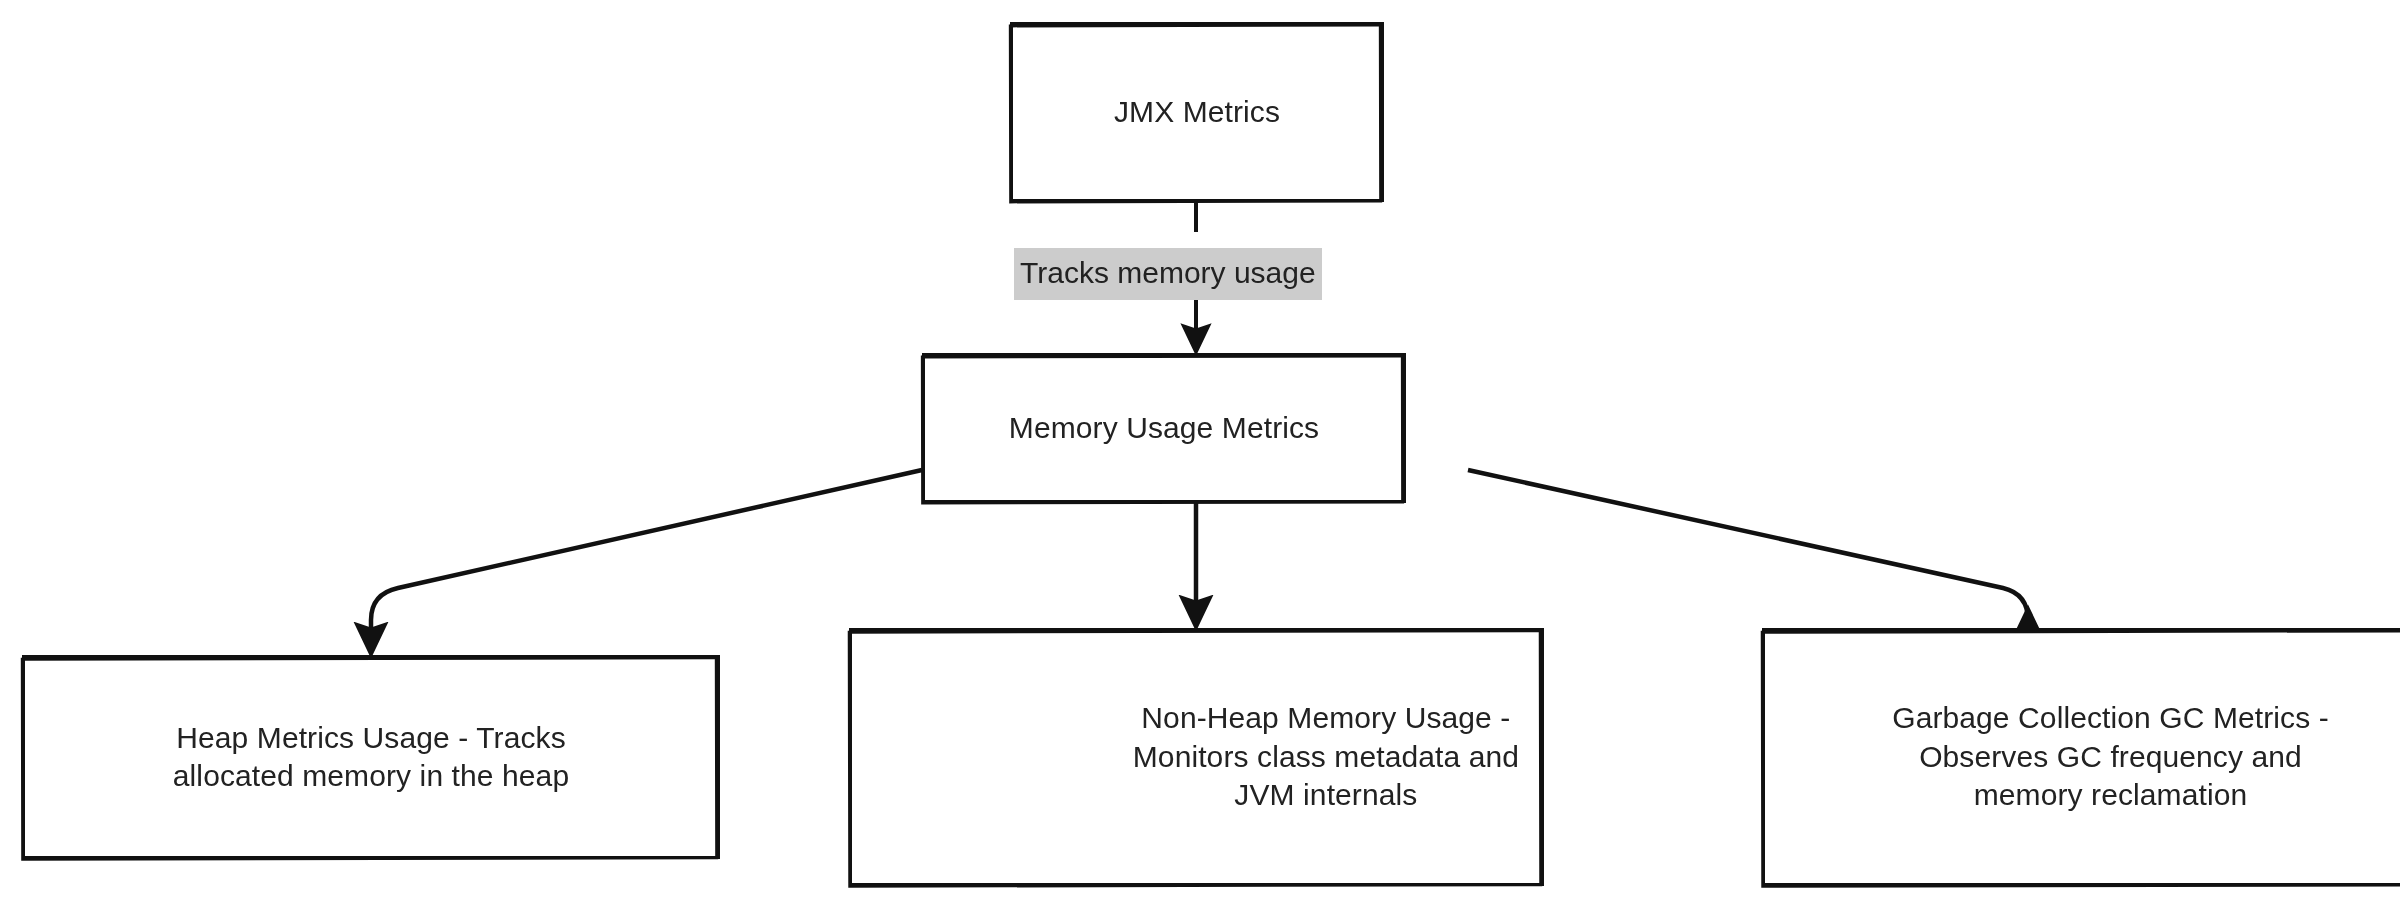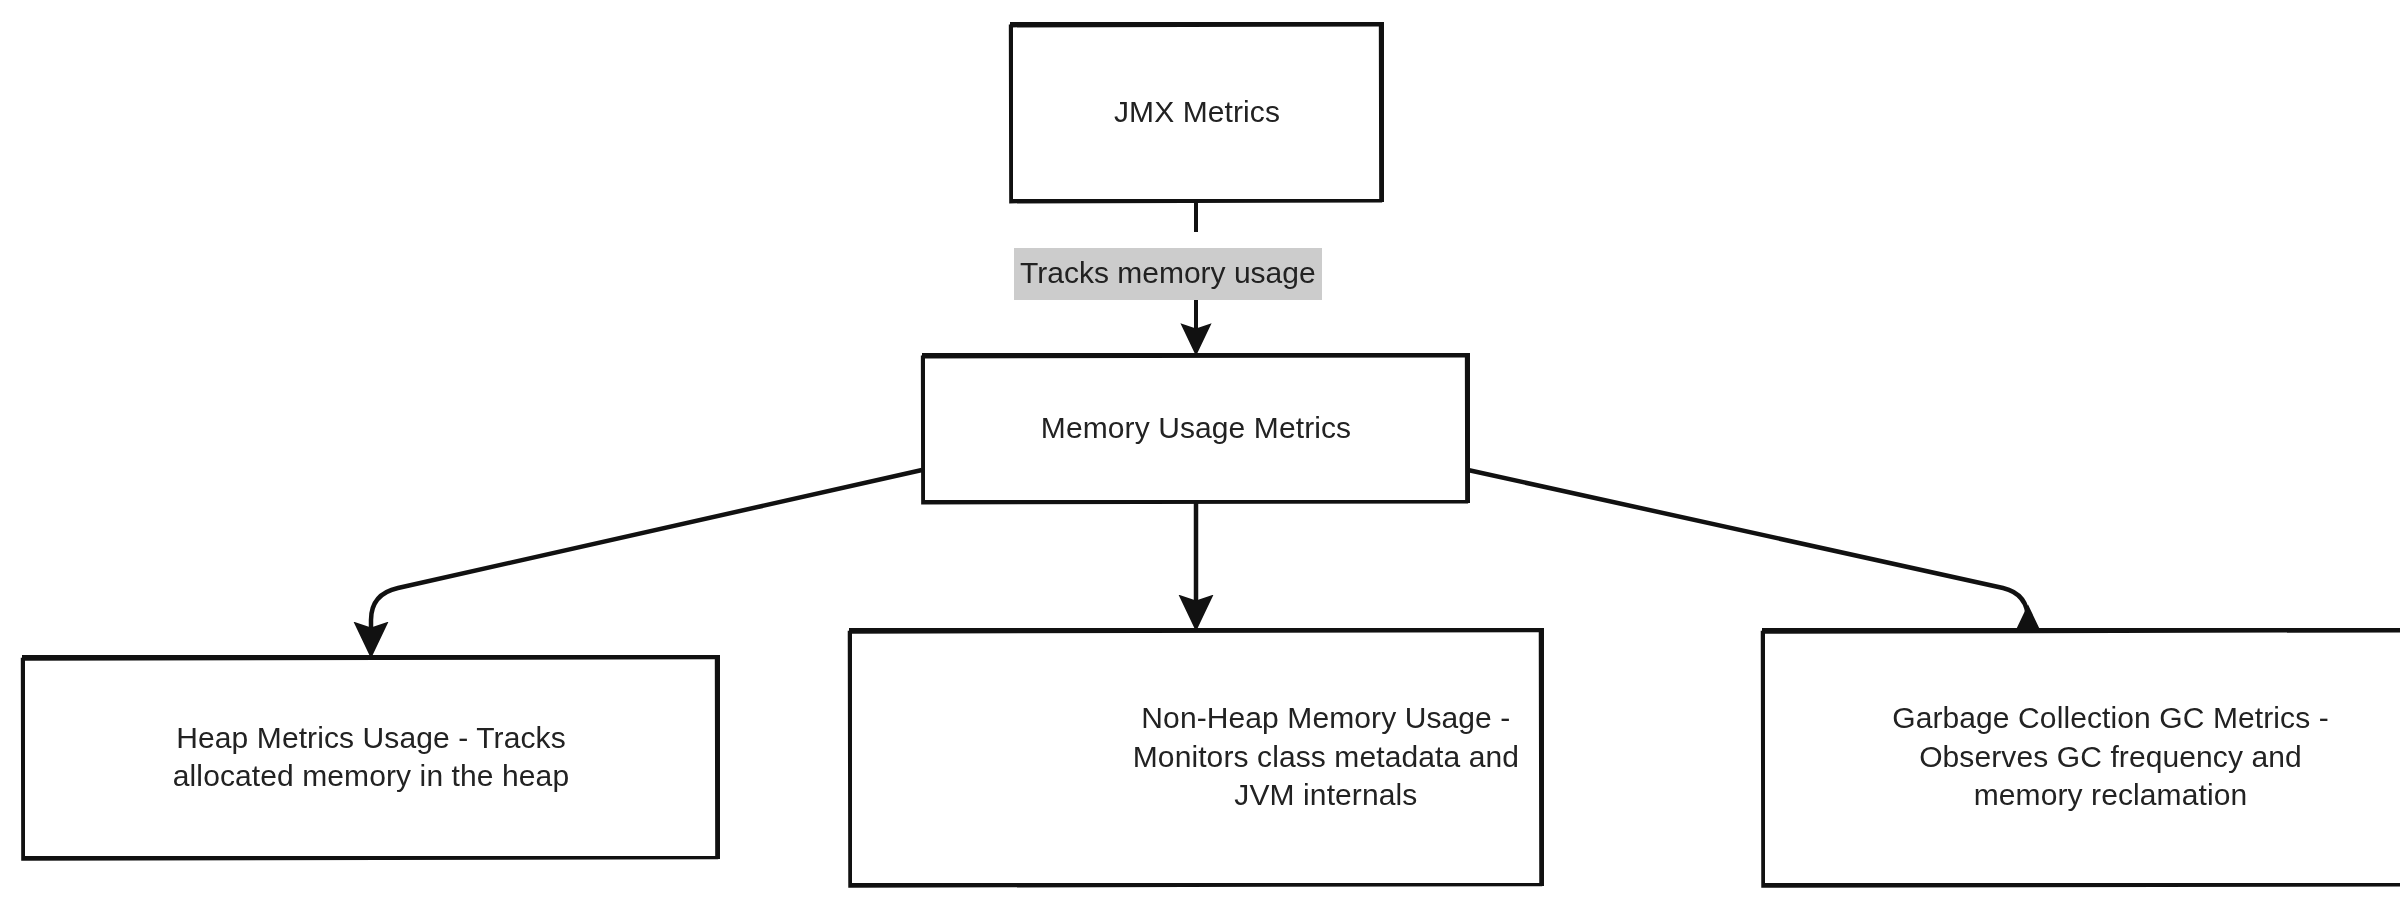--- a/index.html
+++ b/index.html
@@ -61,21 +61,21 @@
   }
   #node-jmx {
     left: 1010px;
     top: 22px;
     width: 374px;
     height: 180px;
   }
   #node-memory {
     left: 922px;
     top: 353px;
-    width: 548px;
+    width: 484px;
     height: 150px;
   }
   #node-heap {
     left: 22px;
     top: 655px;
     width: 698px;
     height: 204px;
   }
   #node-nonheap {
     left: 849px;

